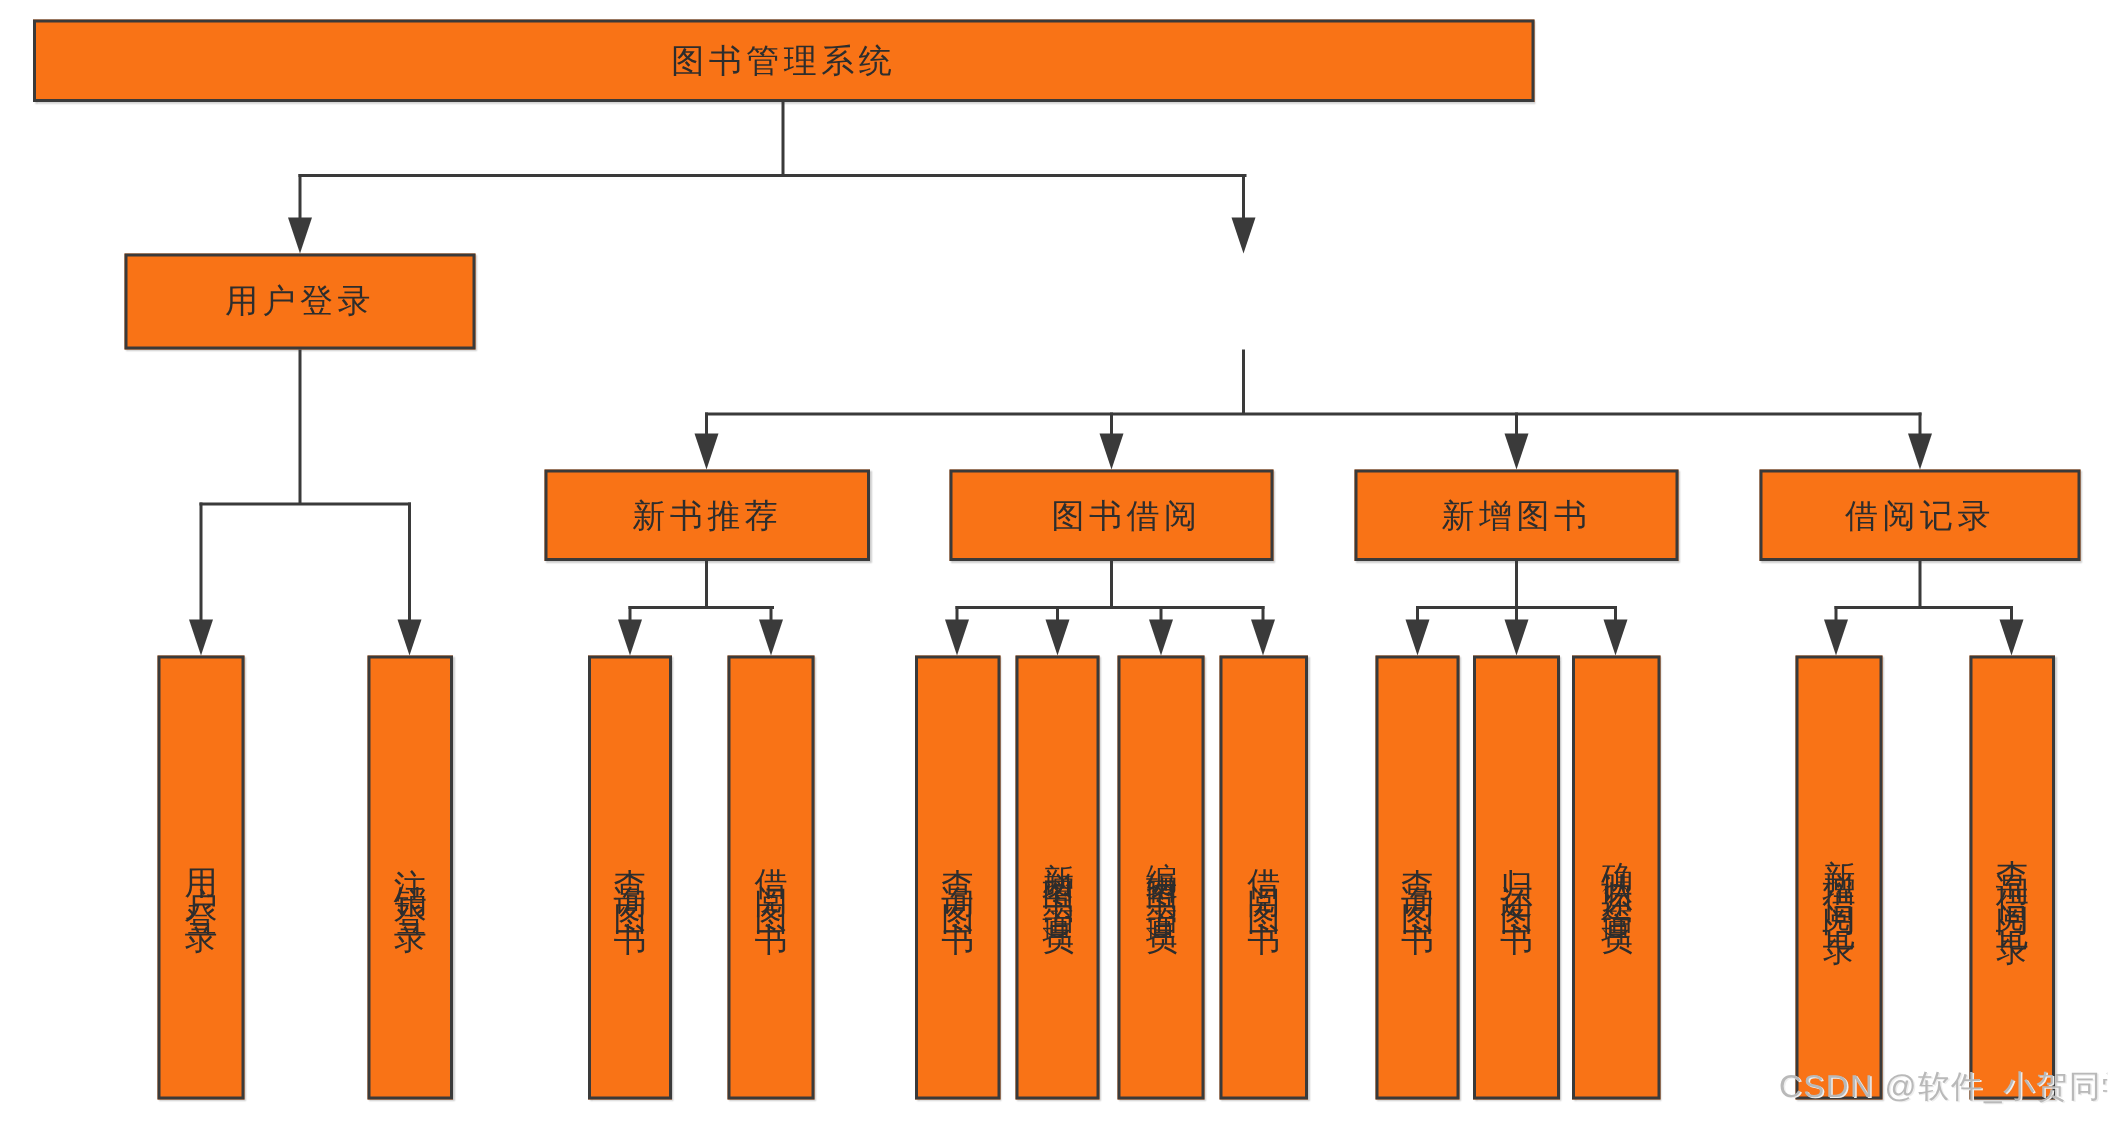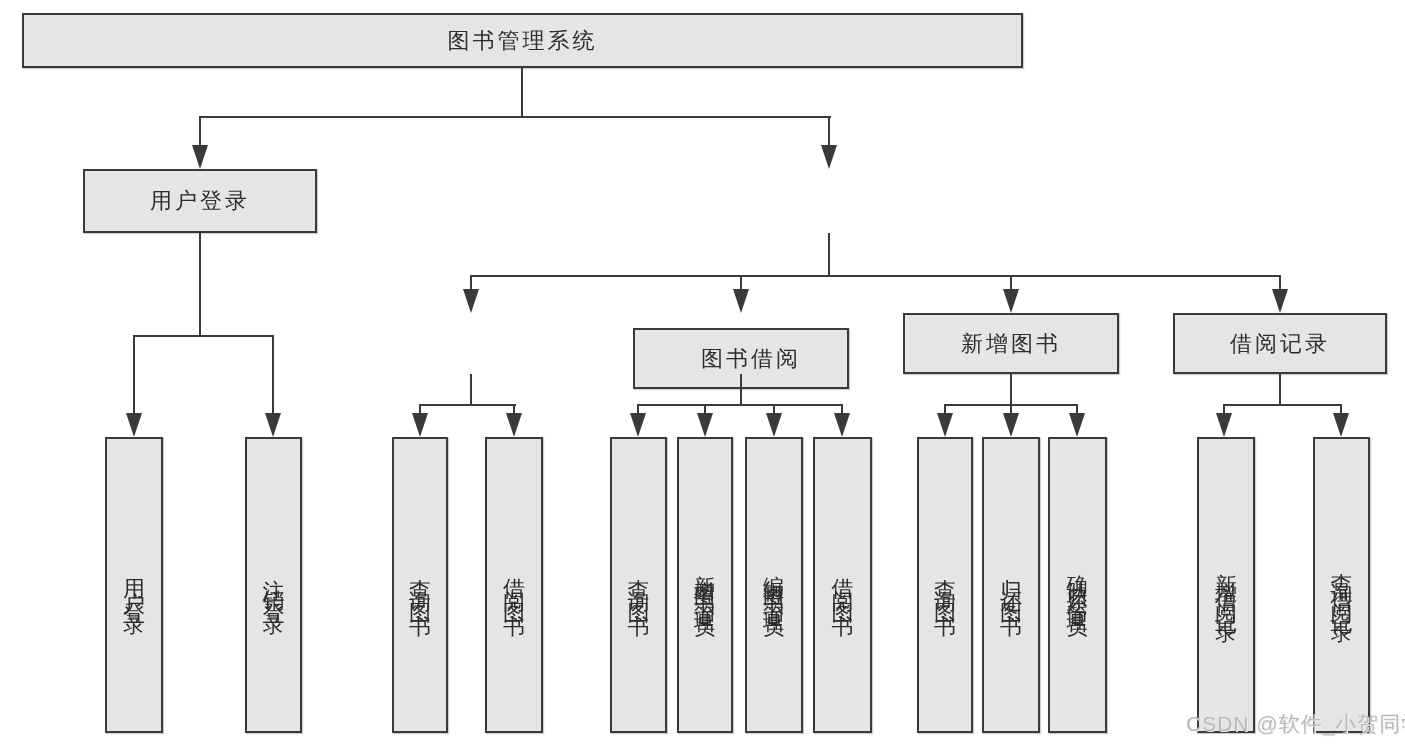--- a/index.html
+++ b/index.html
@@ -1,21 +1,21 @@
 <!DOCTYPE html>
 <html><head>
 <meta charset="utf-8">
 <style>
   html,body{margin:0;padding:0;background:#ffffff;}
   .canvas{
     position:relative;width:1405px;height:747px;background:#ffffff;overflow:hidden;
     font-family:"Liberation Sans","DejaVu Sans",sans-serif;color:#2d2d2d;
   }
   .box{
-    position:absolute;box-sizing:border-box;border:2px solid #3a3a3a;background:#e5e5e5;
+    position:absolute;box-sizing:border-box;border:2px solid #3a3a3a;background:#f97316;
     display:flex;align-items:center;justify-content:center;
     box-shadow:1px 1px 1px rgba(60,60,60,0.25);
   }
   .box.h span{font-size:22px;letter-spacing:3px;white-space:nowrap;}
   .box.v span{
     writing-mode:vertical-rl;text-orientation:mixed;
     font-size:22px;letter-spacing:12px;line-height:1;white-space:nowrap;
   }
   .box.v span.mid{letter-spacing:10px;}
   .box.v span.long{letter-spacing:6px;font-size:21px;}
@@ -38,21 +38,24 @@
 <div class="canvas">
 
   <div class="box h" style="left:22px;top:13px;width:1001px;height:55px;">
     <span>图书管理系统</span>
   </div>
 
   <div class="box h" style="left:83px;top:169px;width:234px;height:64px;">
     <span>用户登录</span>
   </div>
 
-  <div class="box h" style="left:633px;top:328px;width:216px;height:61px;padding-left:20px;">
+  <div class="box h" style="left:363px;top:313px;width:217px;height:61px;">
+    <span>新书推荐</span>
+  </div>
+  <div class="box h" style="left:633px;top:313px;width:216px;height:61px;padding-left:20px;">
     <span>图书借阅</span>
   </div>
   <div class="box h" style="left:903px;top:313px;width:216px;height:61px;">
     <span>新增图书</span>
   </div>
   <div class="box h" style="left:1173px;top:313px;width:214px;height:61px;">
     <span>借阅记录</span>
   </div>
 
   <div class="box v" style="left:105px;top:437px;width:58px;height:296px;">

